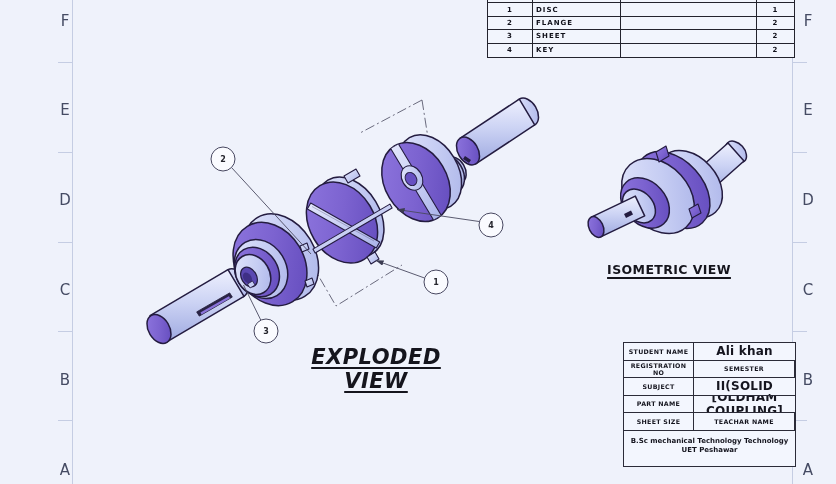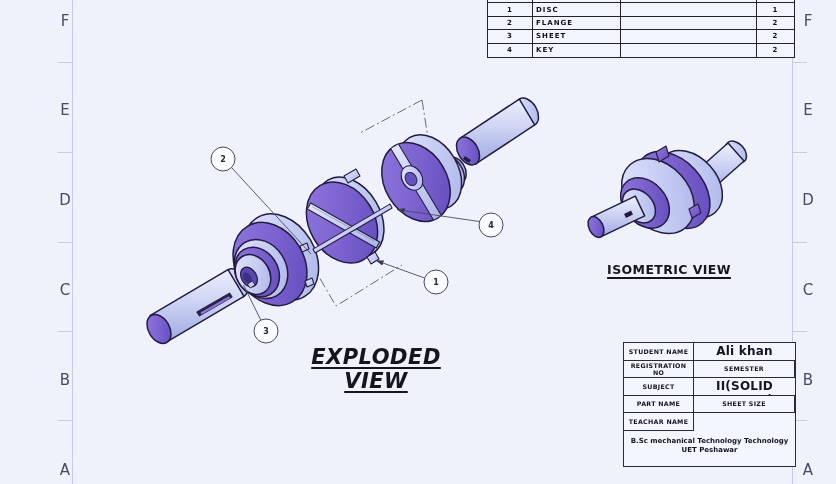--- a/index.html
+++ b/index.html
@@ -220,20 +220,21 @@
   </div>
 
   <div class="tb">
     <div class="tl">STUDENT NAME</div>
     <div class="tv">Ali khan</div>
     <div class="tl">REGISTRATION NO</div>
     <div class="tl">SEMESTER</div>
     <div class="tl">SUBJECT</div>
     <div class="tv">MT-213 CAD-II(SOLID WORKS)</div>
     <div class="tl">PART NAME</div>
+    <div class="tv">[OLDHAM COUPLING]</div>
     <div class="tl">SHEET SIZE</div>
     <div class="tl">TEACHAR NAME</div>
     <div class="tfoot">
       <span>B.Sc mechanical Technology Technology</span>
       <span>UET Peshawar</span>
     </div>
   </div>
 
 </div>
 

